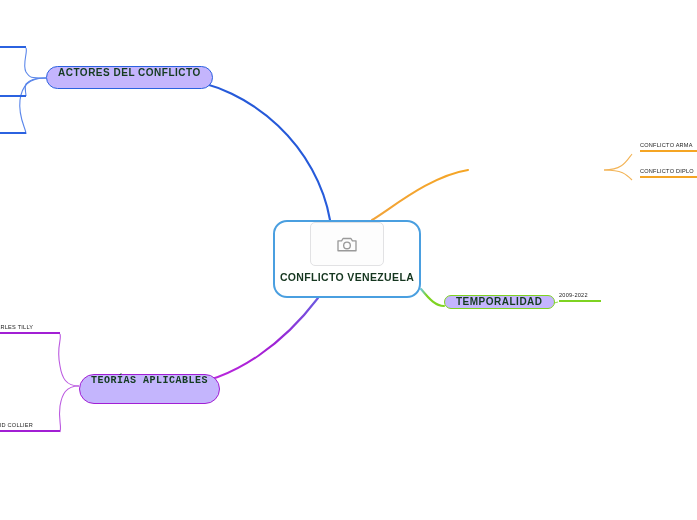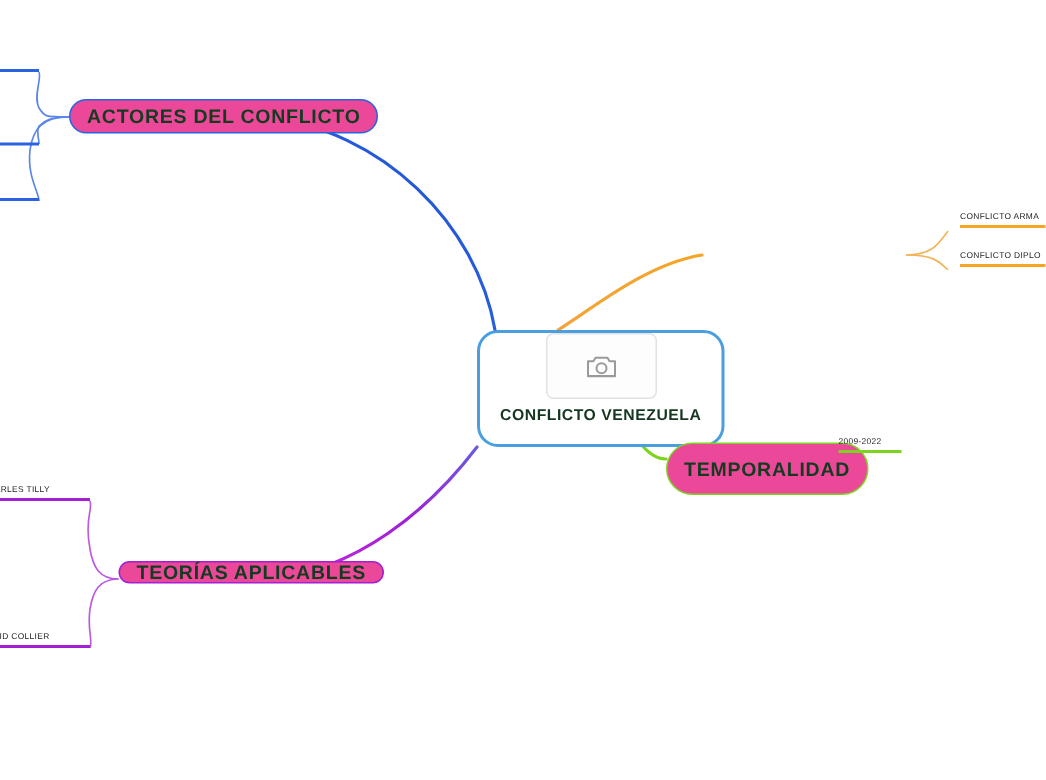--- a/index.html
+++ b/index.html
@@ -30,32 +30,31 @@
     width: 697px;
     height: 520px;
     pointer-events: none;
   }
 
   
   .central-node {
     position: absolute;
     left: 273px;
     top: 220px;
-    width: 165px;
+    width: 148px;
     height: 78px;
     box-sizing: border-box;
     border: 2px solid #4a9fe0;
     border-radius: 14px;
     background: #ffffff;
     display: flex;
     flex-direction: column;
     align-items: center;
     justify-content: flex-start;
     padding-top: 0;
-    margin-left: 45px;
   }
   .central-thumb {
     width: 72px;
     height: 42px;
     border: 1px solid #e2e2e4;
     border-radius: 5px;
     background: #fdfdfd;
     display: flex;
     align-items: center;
     justify-content: center;
@@ -66,38 +65,37 @@
     font-weight: bold;
     letter-spacing: 0.35px;
     color: #15361f;
     white-space: nowrap;
   }
 
   
   .pill {
     position: absolute;
     box-sizing: border-box;
-    background: #ec4899;
+    background: #c4b5fd;
     border-width: 1.6px;
     border-style: solid;
     border-radius: 999px;
     display: flex;
-    align-items: center;
     justify-content: center;
     white-space: nowrap;
-    font-size: 13px;
+    font-size: 10px;
     font-weight: bold;
     letter-spacing: 0.5px;
     color: #143b20;
     padding: 0 11px;
   }
   .pill-actores     { left: 46px;  top: 66px;  height: 23px; border-color: #2b62e0; }
   .pill-detonantes  { left: 468px; top: 158px; height: 23px; border-color: #f5a524; }
-  .pill-temporalidad{ left: 444px; top: 295px; height: 35px; border-color: #7ed321; }
-  .pill-teorias     { left: 79px;  top: 374px; height: 15px; border-color: #a21fd4; }
+  .pill-temporalidad{ left: 444px; top: 295px; height: 14px; border-color: #7ed321; }
+  .pill-teorias     { left: 79px;  top: 374px; height: 30px; border-color: #a21fd4; font-family: Liberation Mono, monospace; }
 
   
   .leaf {
     position: absolute;
     box-sizing: border-box;
     display: flex;
     align-items: flex-end;
     justify-content: flex-start;
     font-size: 5.6px;
     letter-spacing: 0.22px;

